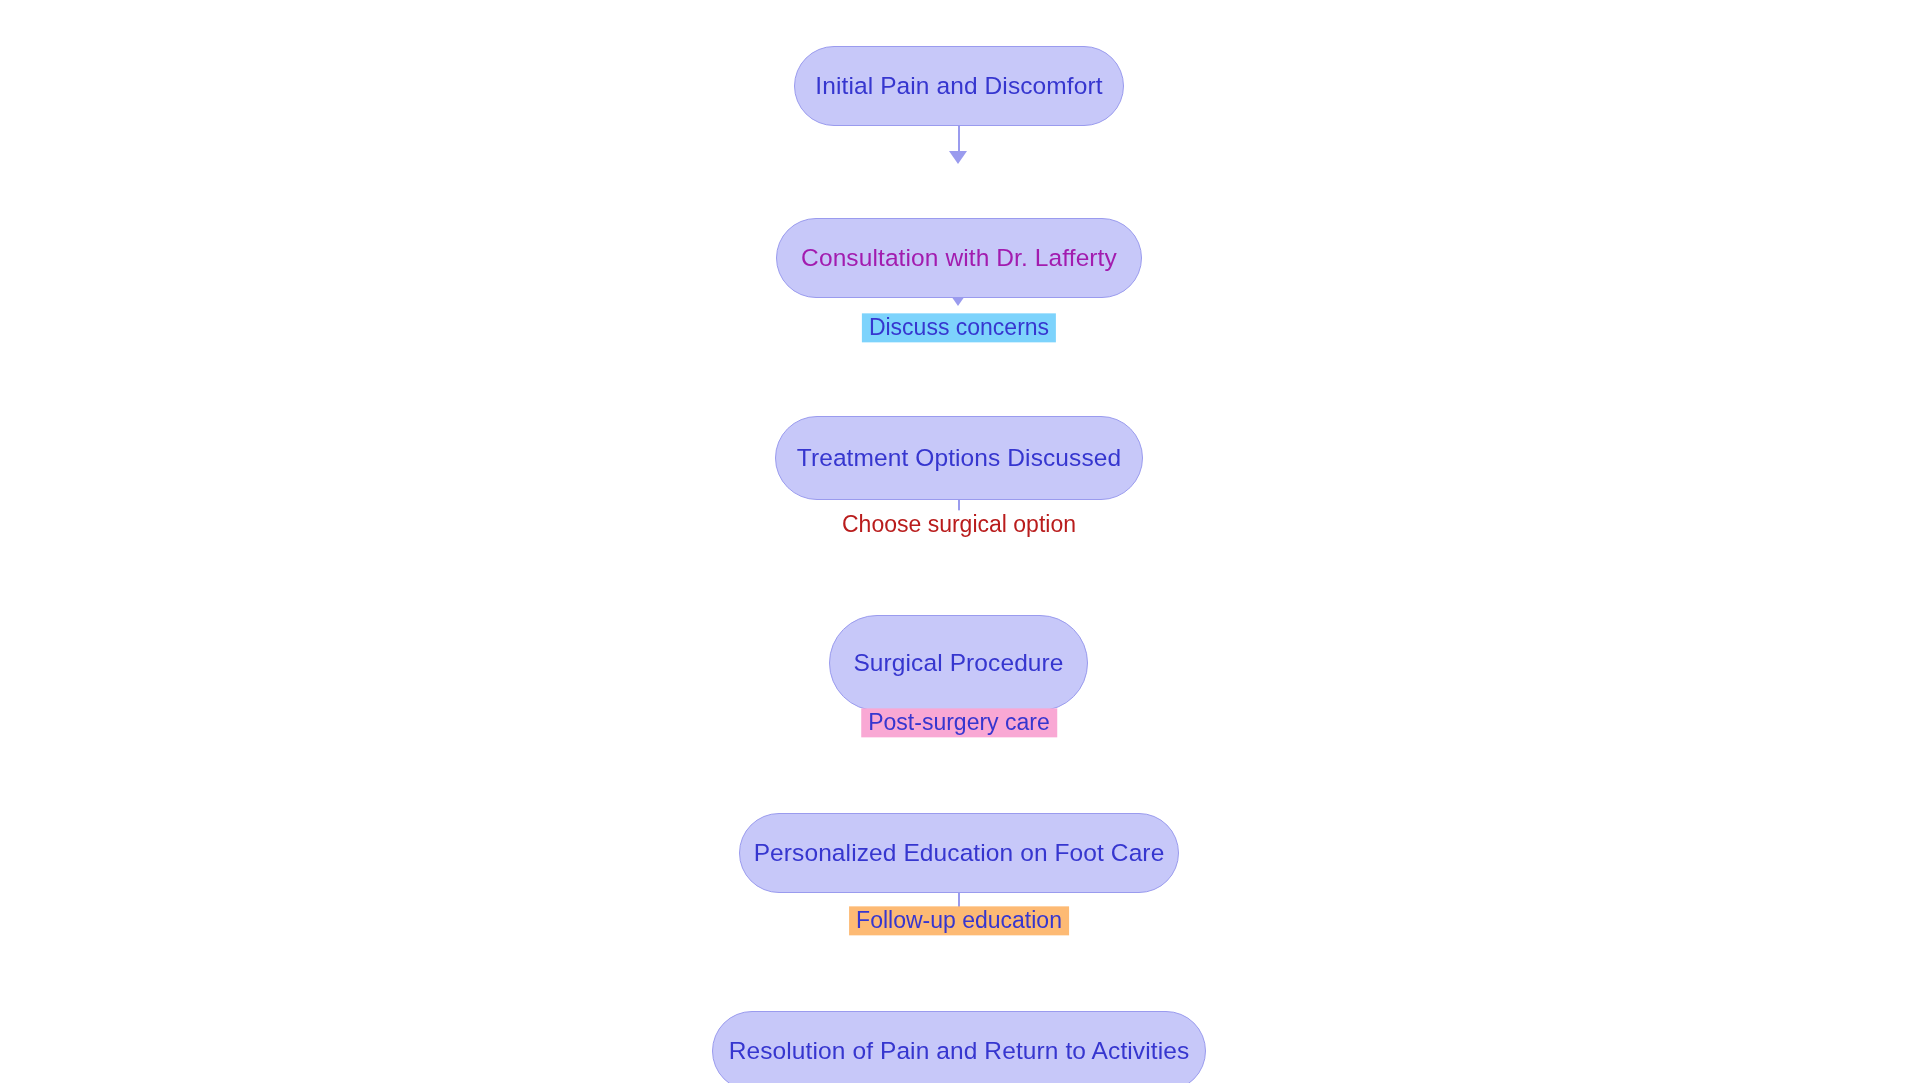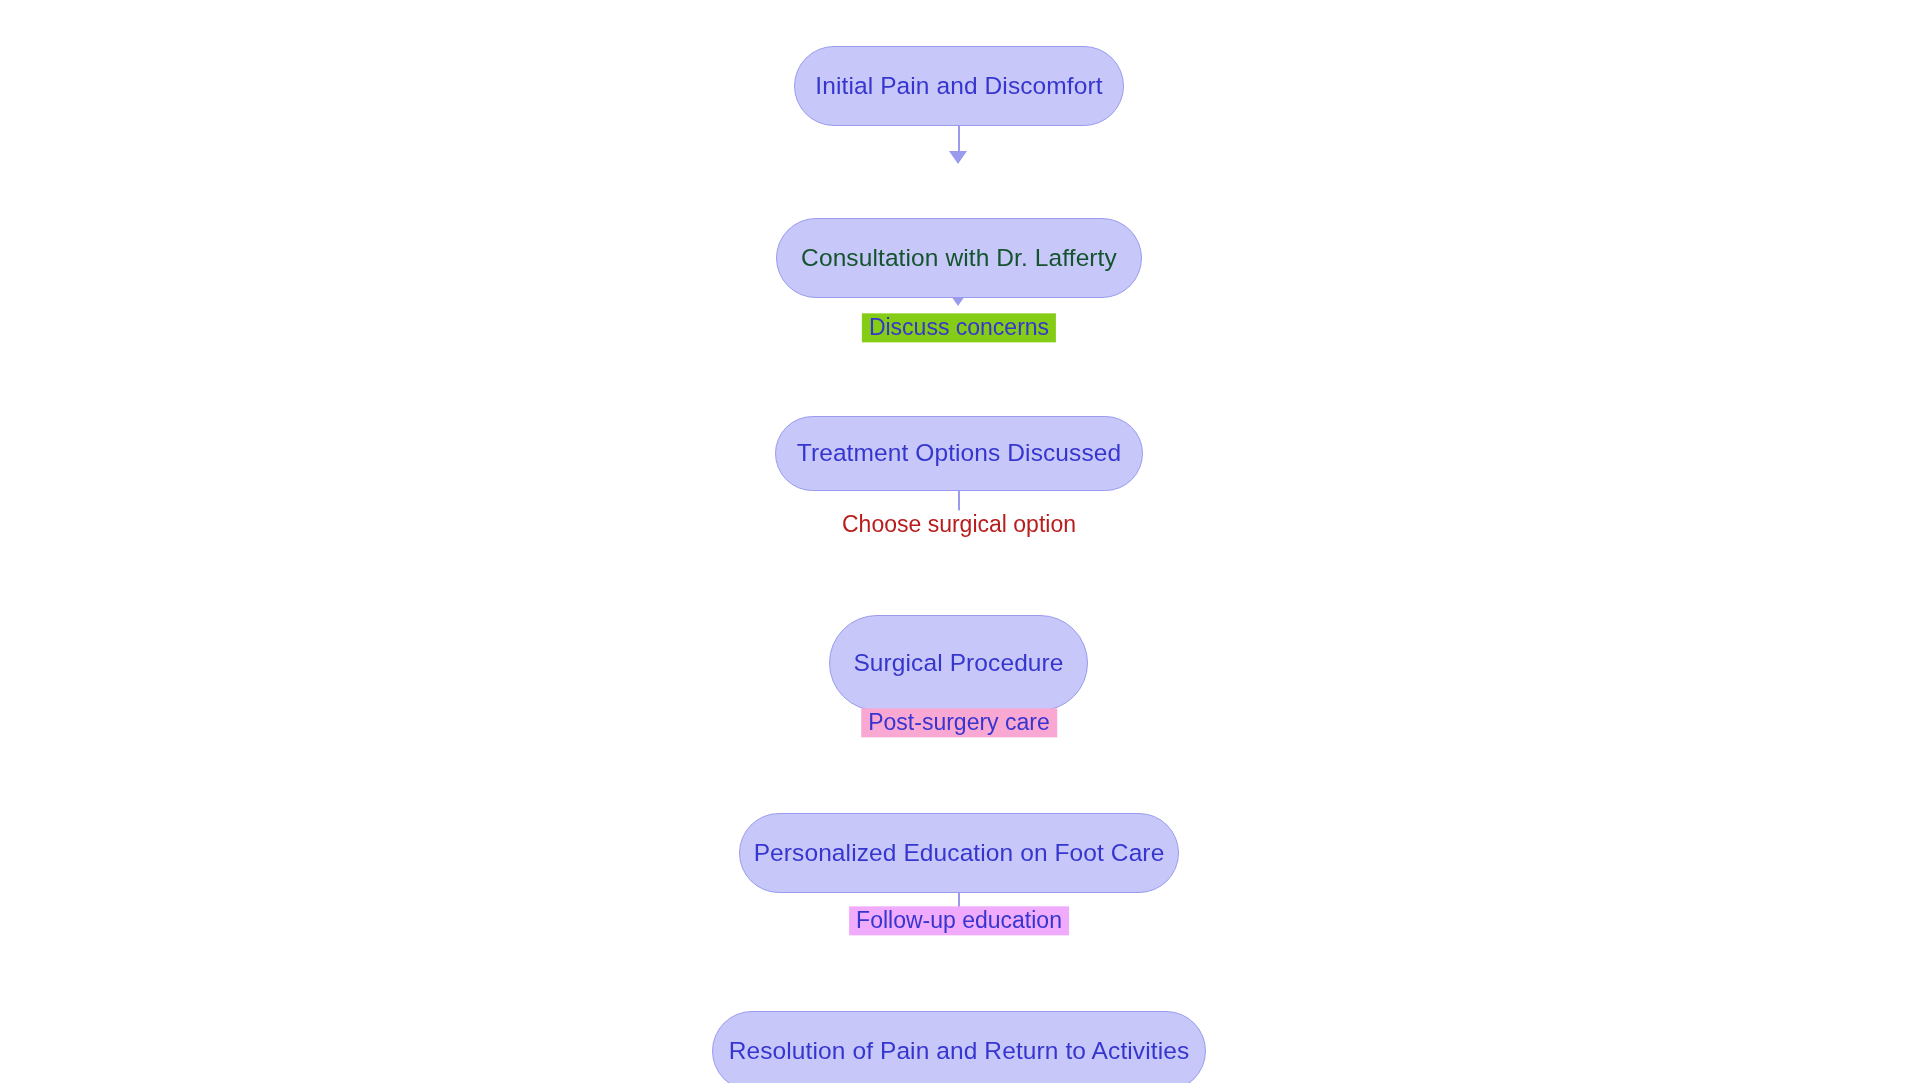--- a/index.html
+++ b/index.html
@@ -82,43 +82,43 @@
 </head>
 <body>
 
 <div id="flowchart-canvas" style="background: rgb(255, 255, 255);">
 
   <div class="edge-line" style="left: 958px; top: 93px; height: 62px; background: rgb(154, 155, 238);"></div>
   <div class="arrow-head" style="left: 948.5px; top: 151px; border-top-color: rgb(154, 155, 238);"></div>
 
   <div class="edge-line" style="left: 958px; top: 234px; height: 63px; background: rgb(154, 155, 238);"></div>
   <div class="arrow-head" style="left: 948.5px; top: 293px; border-top-color: rgb(154, 155, 238);"></div>
-  <div class="edge-label" style="left: 959px; top: 328px; color: rgb(54, 54, 207); background: #84cc16;">Discuss concerns</div>
+  <div class="edge-label" style="left: 959px; top: 328px; color: rgb(54, 54, 207); background: #7dd3fc;">Discuss concerns</div>
 
   <div class="edge-line" style="left: 958px; top: 464px; height: 63px; background: rgb(154, 155, 238);"></div>
   <div class="arrow-head" style="left: 948.5px; top: 523px; border-top-color: rgb(154, 155, 238);"></div>
   <div class="edge-label" style="left: 959px; top: 525px; color: #b91c1c; background: rgb(255, 255, 255);">Choose surgical option</div>
 
   <div class="edge-line" style="left: 958px; top: 662px; height: 64px; background: rgb(154, 155, 238);"></div>
   <div class="arrow-head" style="left: 948.5px; top: 722px; border-top-color: rgb(154, 155, 238);"></div>
   <div class="edge-label" style="left: 959px; top: 723px; color: rgb(54, 54, 207); background: #f9a8d4;">Post-surgery care</div>
 
   <div class="edge-line" style="left: 958px; top: 860px; height: 64px; background: rgb(154, 155, 238);"></div>
   <div class="arrow-head" style="left: 948.5px; top: 920px; border-top-color: rgb(154, 155, 238);"></div>
-  <div class="edge-label" style="left: 959px; top: 921px; color: rgb(54, 54, 207); background: #f0abfc;">Follow-up education</div>
+  <div class="edge-label" style="left: 959px; top: 921px; color: rgb(54, 54, 207); background: #fdba74;">Follow-up education</div>
 
   <div class="node" style="left: 794px; top: 14px; width: 330px; height: 80px; background: rgb(199, 200, 249); border-color: rgb(154, 155, 238); color: rgb(54, 54, 207);">
     <span class="node-label">Initial Pain and Discomfort</span>
   </div>
 
-  <div class="node" style="left: 776px; top: 186px; width: 366px; height: 80px; background: rgb(199, 200, 249); border-color: rgb(154, 155, 238); color: #14532d;">
+  <div class="node" style="left: 776px; top: 186px; width: 366px; height: 80px; background: rgb(199, 200, 249); border-color: rgb(154, 155, 238); color: #a21caf;">
     <span class="node-label">Consultation with Dr. Lafferty</span>
   </div>
 
-  <div class="node" style="left: 775px; top: 384px; width: 368px; height: 75px; background: rgb(199, 200, 249); border-color: rgb(154, 155, 238); color: rgb(54, 54, 207);">
+  <div class="node" style="left: 775px; top: 384px; width: 368px; height: 84px; background: rgb(199, 200, 249); border-color: rgb(154, 155, 238); color: rgb(54, 54, 207);">
     <span class="node-label">Treatment Options Discussed</span>
   </div>
 
   <div class="node" style="left: 829px; top: 583px; width: 259px; height: 96px; background: rgb(199, 200, 249); border-color: rgb(154, 155, 238); color: rgb(54, 54, 207);">
     <span class="node-label">Surgical Procedure</span>
   </div>
 
   <div class="node" style="left: 739px; top: 781px; width: 440px; height: 80px; background: rgb(199, 200, 249); border-color: rgb(154, 155, 238); color: rgb(54, 54, 207);">
     <span class="node-label">Personalized Education on Foot Care</span>
   </div>

